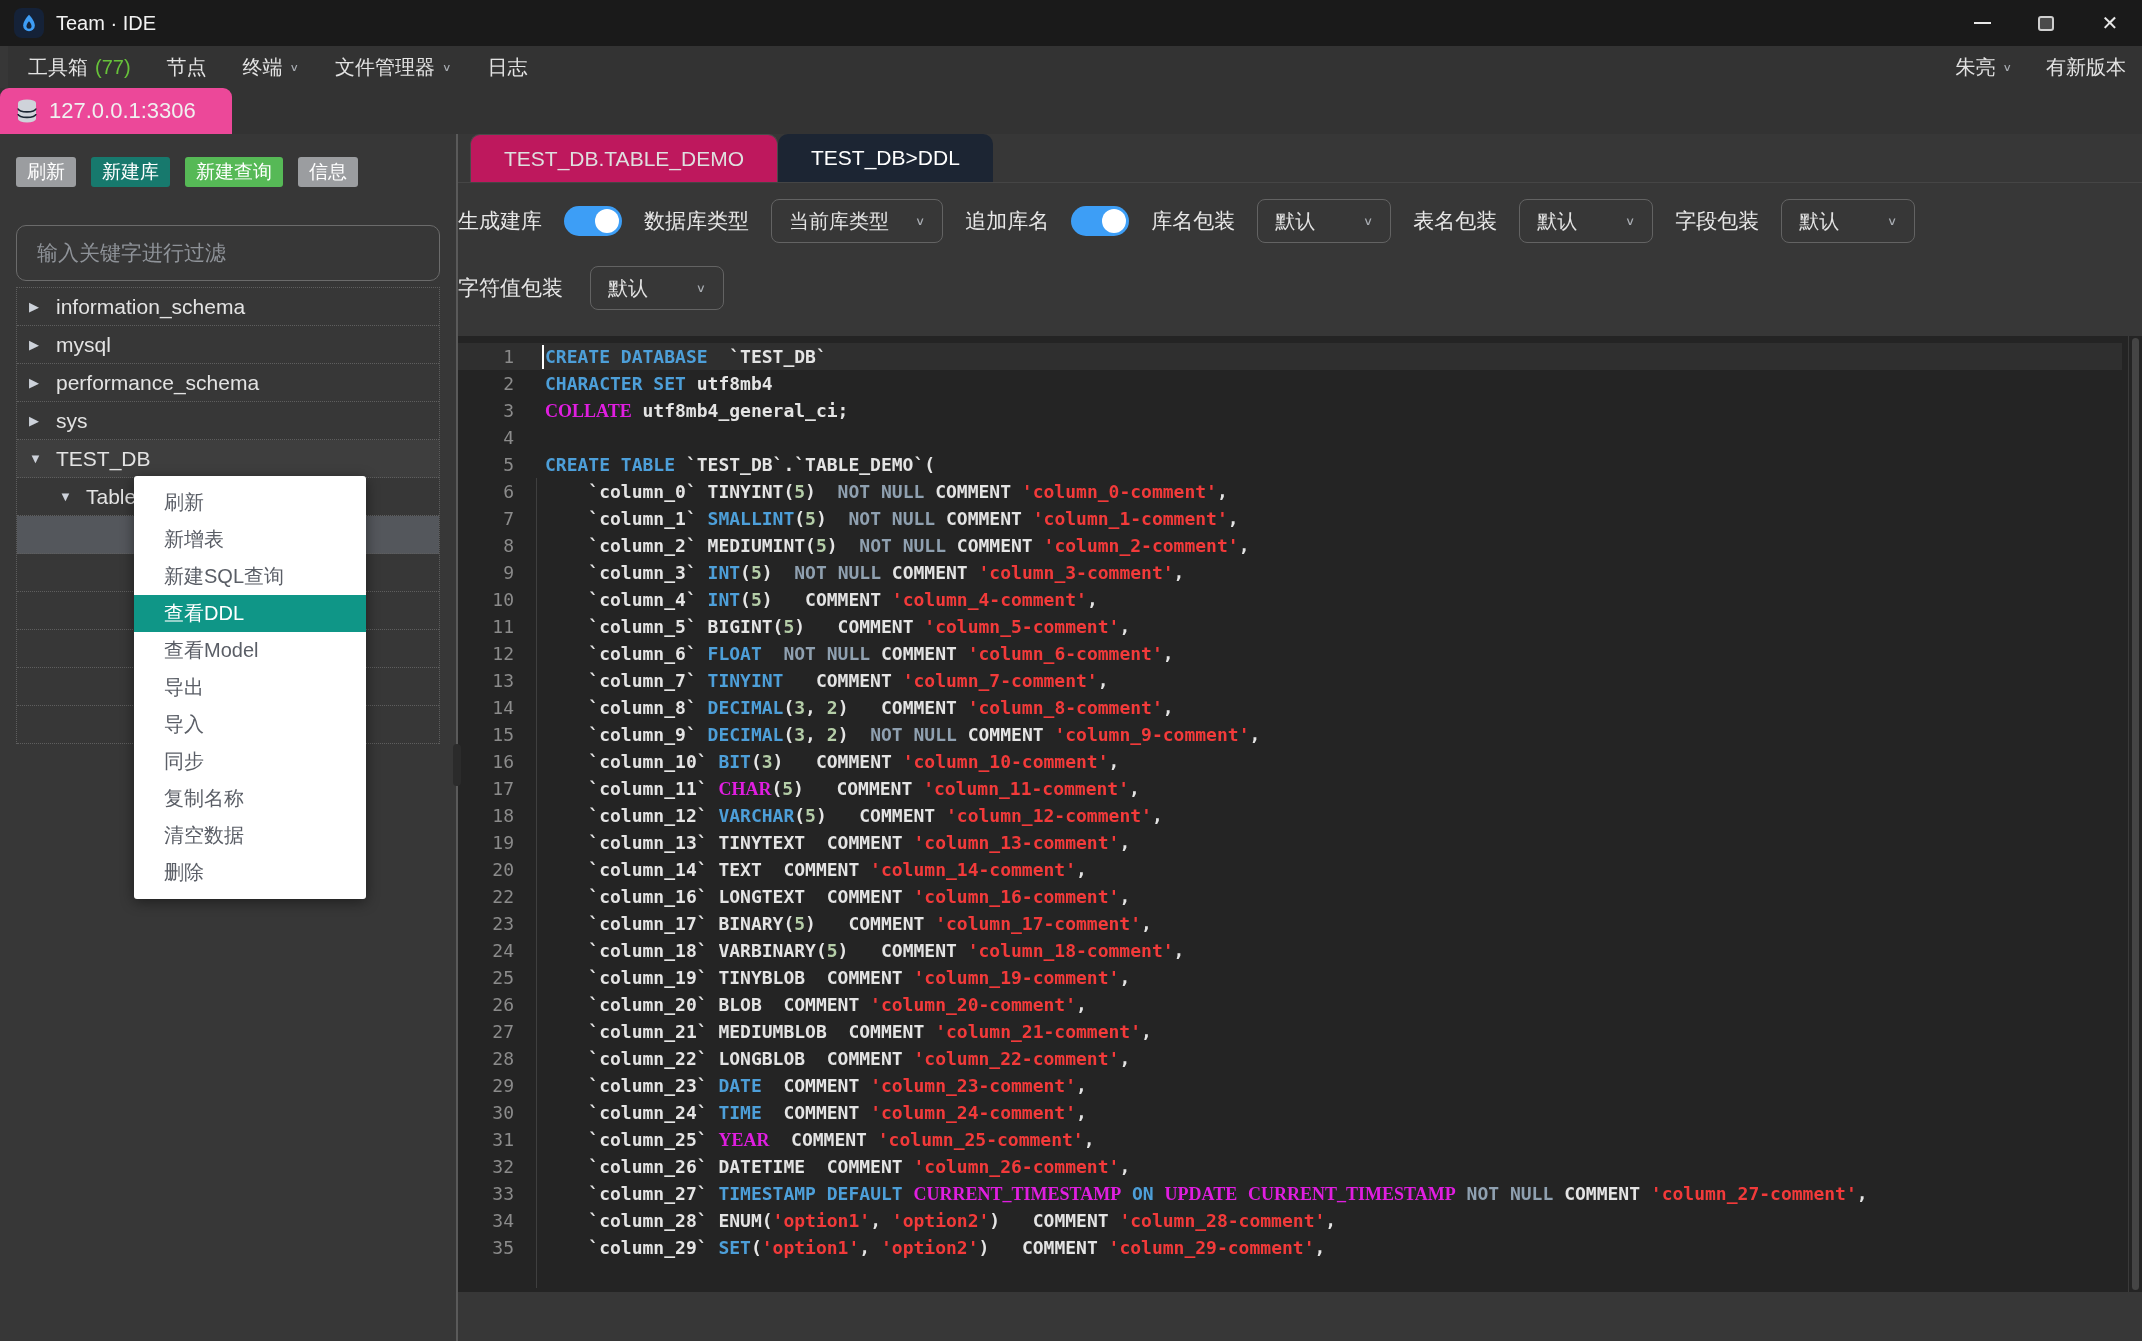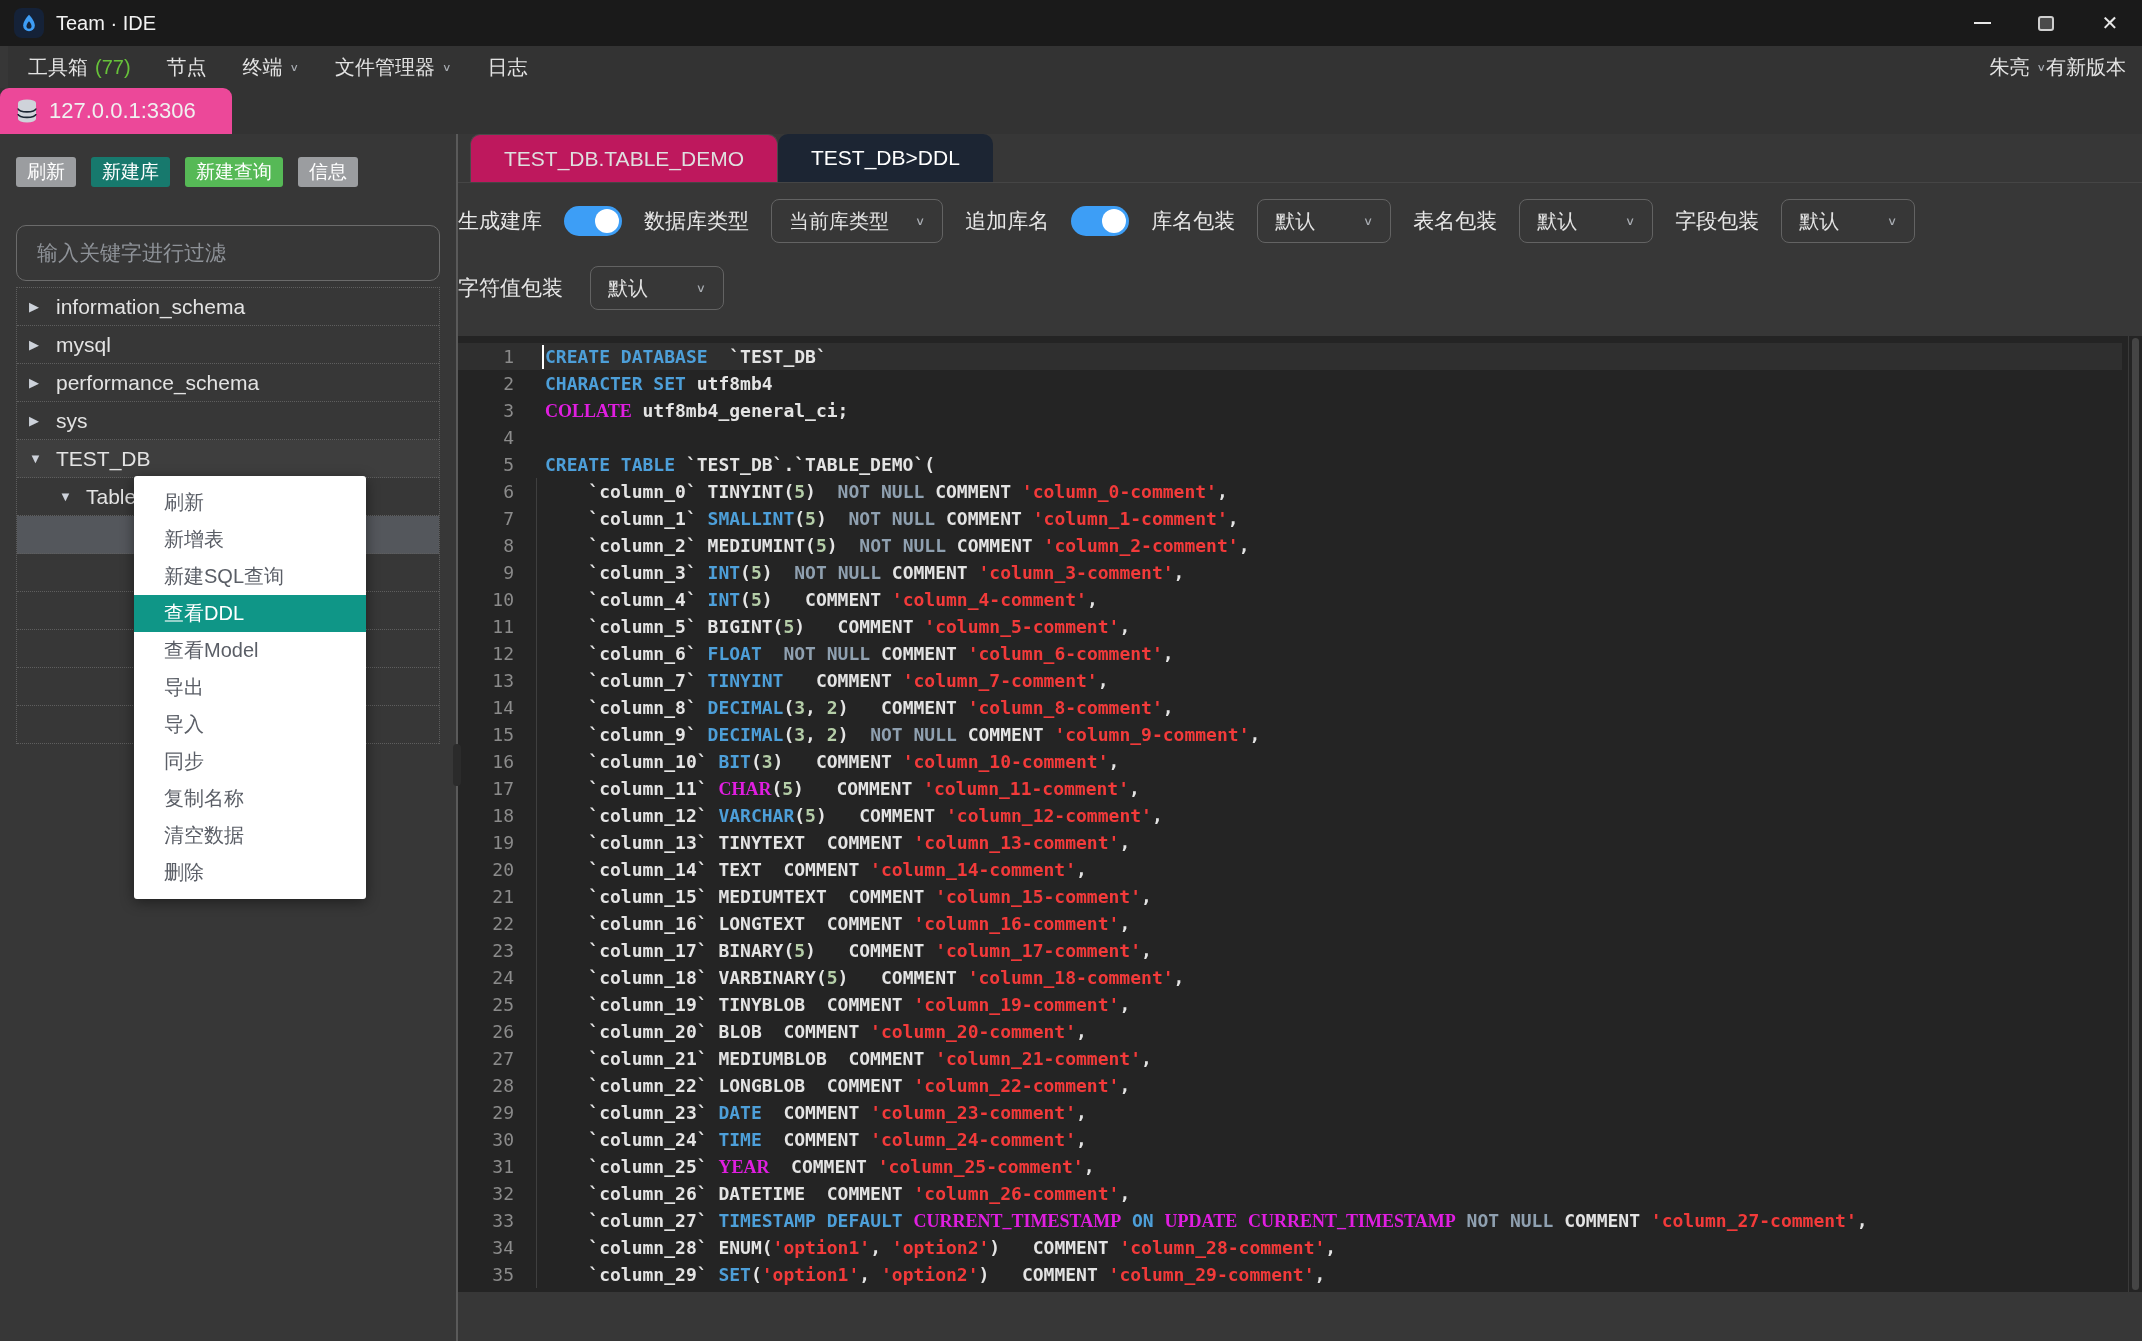--- a/index.html
+++ b/index.html
@@ -12,21 +12,21 @@
   .logo{width:30px;height:30px;border-radius:8px;background:#152238;margin-left:14px;display:flex;align-items:center;justify-content:center;}
   .app-title{margin-left:12px;font-size:20px;color:#f2f2f2;}
   .wincontrols{margin-left:auto;display:flex;height:100%;}
   .winbtn{width:64px;height:100%;display:flex;align-items:center;justify-content:center;color:#e8e8e8;font-size:20px;cursor:pointer;}
   .winbtn .bar{width:17px;height:2px;background:#e8e8e8;}
   .winbtn .box{width:16px;height:15px;border:2px solid #cfcfcf;border-radius:3px;background:#4a4a4a;}
 
   
   .menubar{position:absolute;left:8px;top:46px;width:100%;height:42px;background:#333333;display:flex;align-items:center;padding:0 24px 0 20px;}
   .menu-left{display:flex;align-items:center;gap:36px;}
-  .menu-right{margin-left:auto;display:flex;align-items:center;}
+  .menu-right{margin-left:auto;display:flex;align-items:center;gap:34px;}
   .menu-item{display:flex;align-items:center;gap:7px;font-size:20px;color:#e3e3e3;cursor:pointer;}
   .menu-item .badge{color:#67c23a;}
   .chev{font-size:13px;color:#a9adb3;transform:scaleY(.8);}
 
   
   .connrow{position:absolute;left:0;top:88px;width:100%;height:46px;background:#333333;}
   .conn-tab{position:absolute;left:0;top:0;height:46px;width:232px;background:#ec4899;border-radius:9px 9px 0 0;
             display:flex;align-items:center;padding-left:16px;gap:11px;font-size:22px;color:#f0f0f0;cursor:pointer;}
 
   
@@ -293,21 +293,20 @@
             <div class="code-line"><span class="gut">11</span><span class="lc"><span class="tok-pl">    `column_5` BIGINT(</span><span class="tok-num">5</span><span class="tok-pl">)   COMMENT </span><span class="tok-str">'column_5-comment'</span><span class="tok-pl">,</span></span></div>
             <div class="code-line"><span class="gut">12</span><span class="lc"><span class="tok-pl">    `column_6` </span><span class="tok-kw">FLOAT</span><span class="tok-pl">  </span><span class="tok-gr">NOT NULL</span><span class="tok-pl"> COMMENT </span><span class="tok-str">'column_6-comment'</span><span class="tok-pl">,</span></span></div>
             <div class="code-line"><span class="gut">13</span><span class="lc"><span class="tok-pl">    `column_7` </span><span class="tok-kw">TINYINT</span><span class="tok-pl">   COMMENT </span><span class="tok-str">'column_7-comment'</span><span class="tok-pl">,</span></span></div>
             <div class="code-line"><span class="gut">14</span><span class="lc"><span class="tok-pl">    `column_8` </span><span class="tok-kw">DECIMAL</span><span class="tok-pl">(</span><span class="tok-num">3</span><span class="tok-pl">, </span><span class="tok-num">2</span><span class="tok-pl">)   COMMENT </span><span class="tok-str">'column_8-comment'</span><span class="tok-pl">,</span></span></div>
             <div class="code-line"><span class="gut">15</span><span class="lc"><span class="tok-pl">    `column_9` </span><span class="tok-kw">DECIMAL</span><span class="tok-pl">(</span><span class="tok-num">3</span><span class="tok-pl">, </span><span class="tok-num">2</span><span class="tok-pl">)  </span><span class="tok-gr">NOT NULL</span><span class="tok-pl"> COMMENT </span><span class="tok-str">'column_9-comment'</span><span class="tok-pl">,</span></span></div>
             <div class="code-line"><span class="gut">16</span><span class="lc"><span class="tok-pl">    `column_10` </span><span class="tok-kw">BIT</span><span class="tok-pl">(</span><span class="tok-num">3</span><span class="tok-pl">)   COMMENT </span><span class="tok-str">'column_10-comment'</span><span class="tok-pl">,</span></span></div>
             <div class="code-line"><span class="gut">17</span><span class="lc"><span class="tok-pl">    `column_11` </span><span class="tok-mg">CHAR</span><span class="tok-pl">(</span><span class="tok-num">5</span><span class="tok-pl">)   COMMENT </span><span class="tok-str">'column_11-comment'</span><span class="tok-pl">,</span></span></div>
             <div class="code-line"><span class="gut">18</span><span class="lc"><span class="tok-pl">    `column_12` </span><span class="tok-kw">VARCHAR</span><span class="tok-pl">(</span><span class="tok-num">5</span><span class="tok-pl">)   COMMENT </span><span class="tok-str">'column_12-comment'</span><span class="tok-pl">,</span></span></div>
             <div class="code-line"><span class="gut">19</span><span class="lc"><span class="tok-pl">    `column_13` TINYTEXT  COMMENT </span><span class="tok-str">'column_13-comment'</span><span class="tok-pl">,</span></span></div>
             <div class="code-line"><span class="gut">20</span><span class="lc"><span class="tok-pl">    `column_14` TEXT  COMMENT </span><span class="tok-str">'column_14-comment'</span><span class="tok-pl">,</span></span></div>
-            <div class="code-line"><span class="gut">21</span><span class="lc"><span class="tok-pl">    `column_15` MEDIUMTEXT  COMMENT </span><span class="tok-str">'column_15-comment'</span><span class="tok-pl">,</span></span></div>
             <div class="code-line"><span class="gut">22</span><span class="lc"><span class="tok-pl">    `column_16` LONGTEXT  COMMENT </span><span class="tok-str">'column_16-comment'</span><span class="tok-pl">,</span></span></div>
             <div class="code-line"><span class="gut">23</span><span class="lc"><span class="tok-pl">    `column_17` BINARY(</span><span class="tok-num">5</span><span class="tok-pl">)   COMMENT </span><span class="tok-str">'column_17-comment'</span><span class="tok-pl">,</span></span></div>
             <div class="code-line"><span class="gut">24</span><span class="lc"><span class="tok-pl">    `column_18` VARBINARY(</span><span class="tok-num">5</span><span class="tok-pl">)   COMMENT </span><span class="tok-str">'column_18-comment'</span><span class="tok-pl">,</span></span></div>
             <div class="code-line"><span class="gut">25</span><span class="lc"><span class="tok-pl">    `column_19` TINYBLOB  COMMENT </span><span class="tok-str">'column_19-comment'</span><span class="tok-pl">,</span></span></div>
             <div class="code-line"><span class="gut">26</span><span class="lc"><span class="tok-pl">    `column_20` BLOB  COMMENT </span><span class="tok-str">'column_20-comment'</span><span class="tok-pl">,</span></span></div>
             <div class="code-line"><span class="gut">27</span><span class="lc"><span class="tok-pl">    `column_21` MEDIUMBLOB  COMMENT </span><span class="tok-str">'column_21-comment'</span><span class="tok-pl">,</span></span></div>
             <div class="code-line"><span class="gut">28</span><span class="lc"><span class="tok-pl">    `column_22` LONGBLOB  COMMENT </span><span class="tok-str">'column_22-comment'</span><span class="tok-pl">,</span></span></div>
             <div class="code-line"><span class="gut">29</span><span class="lc"><span class="tok-pl">    `column_23` </span><span class="tok-kw">DATE</span><span class="tok-pl">  COMMENT </span><span class="tok-str">'column_23-comment'</span><span class="tok-pl">,</span></span></div>
             <div class="code-line"><span class="gut">30</span><span class="lc"><span class="tok-pl">    `column_24` </span><span class="tok-kw">TIME</span><span class="tok-pl">  COMMENT </span><span class="tok-str">'column_24-comment'</span><span class="tok-pl">,</span></span></div>
             <div class="code-line"><span class="gut">31</span><span class="lc"><span class="tok-pl">    `column_25` </span><span class="tok-mg">YEAR</span><span class="tok-pl">  COMMENT </span><span class="tok-str">'column_25-comment'</span><span class="tok-pl">,</span></span></div>

